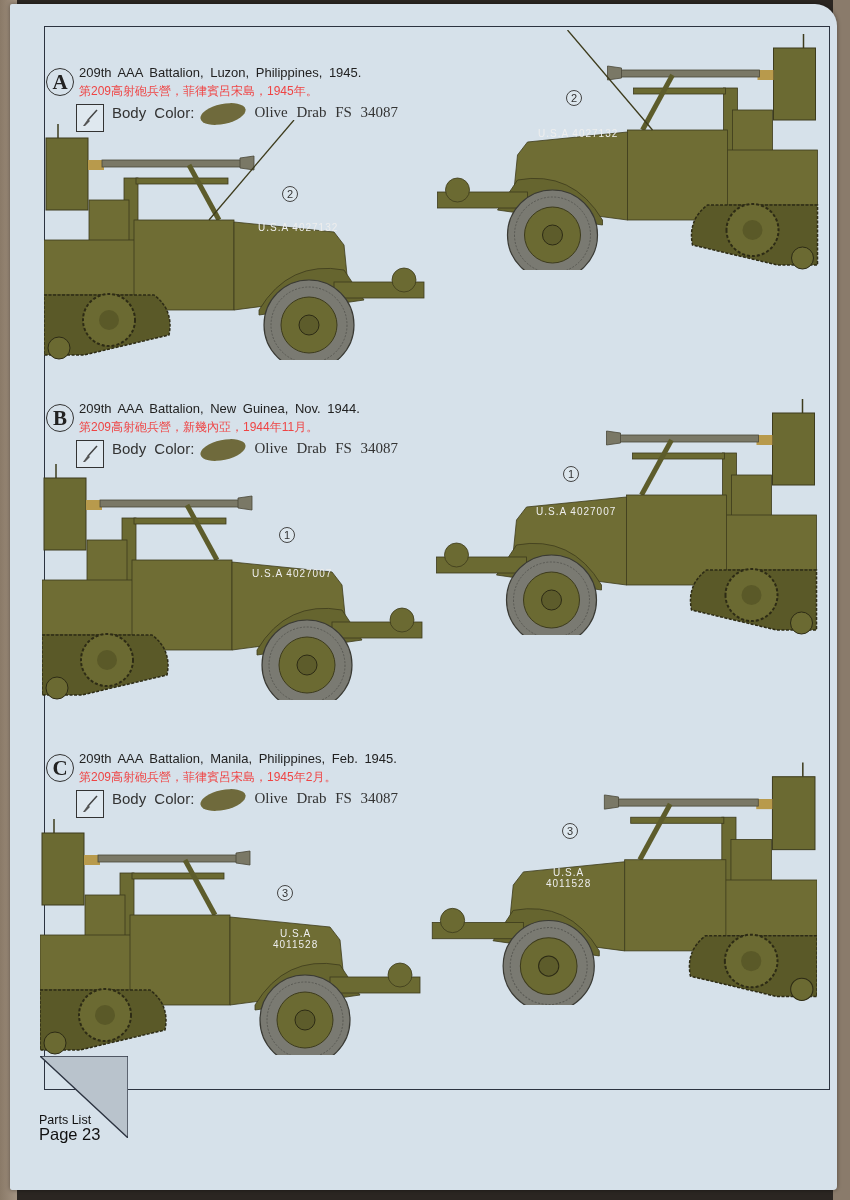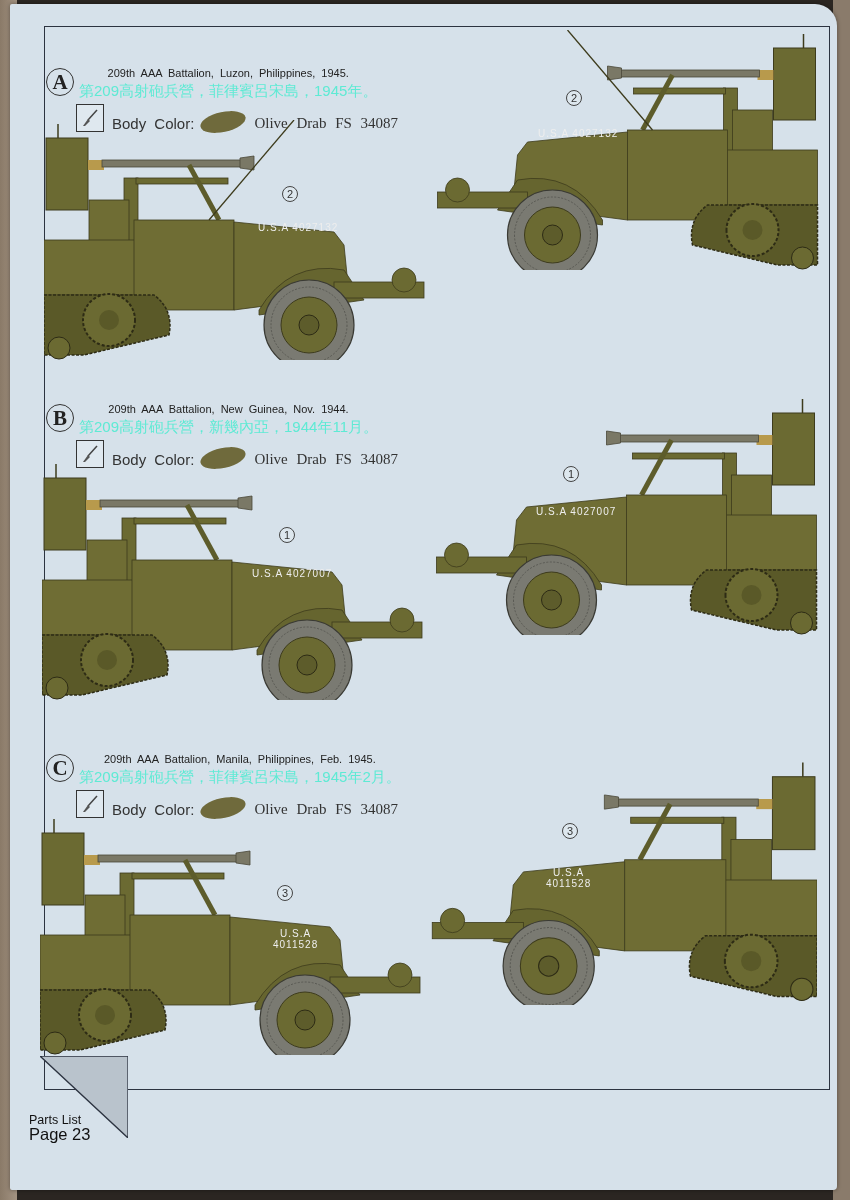--- a/index.html
+++ b/index.html
@@ -4,30 +4,30 @@
 <style>
   html,body{margin:0;padding:0;}
   body{width:850px;height:1200px;background:#2b2622;position:relative;overflow:hidden;font-family:"Liberation Sans",sans-serif;}
   .bg-wood{position:absolute;inset:0;background:linear-gradient(90deg,#8a7a68 0,#a39382 2%,#2b2622 2%,#2b2622 98%,#8a7b6b 98%);}
   .page{position:absolute;left:10px;top:4px;width:827px;height:1186px;background:#d6e1ea;border-radius:2px 22px 4px 2px;box-shadow:0 0 4px rgba(0,0,0,.4);}
   .frame{position:absolute;left:34px;top:22px;width:784px;height:1062px;border:1.5px solid #2c3340;}
   .fold{position:absolute;left:30px;top:1052px;width:88px;height:82px;}
   .section{position:absolute;left:46px;}
   .row1{display:flex;align-items:center;}
   .letter{width:26px;height:26px;border:1.3px solid #333;border-radius:50%;display:flex;align-items:center;justify-content:center;font-family:"Liberation Serif",serif;font-weight:bold;font-size:21px;color:#222;margin-right:5px;}
-  .title{font-size:11px;color:#222;word-spacing:3px;line-height:18px;text-align:center;}
-  .title-cn{font-size:15px;color:#5eead4;line-height:18px;}
-  .color-row{display:flex;align-items:flex-end;margin-top:4px;margin-left:30px;}
+  .title{font-size:13px;color:#222;word-spacing:3px;line-height:18px;}
+  .title-cn{font-size:12px;color:#ef4444;line-height:18px;}
+  .color-row{display:flex;align-items:flex-start;margin-top:4px;margin-left:30px;}
   .brush-box{width:26px;height:26px;border:1.3px solid #333;display:flex;align-items:center;justify-content:center;margin-right:8px;background:#dfe8ef;}
   .color-label{font-size:15px;color:#333;word-spacing:4px;}
   .swatch{width:46px;height:20px;border-radius:50%;background:#6f6a3c;transform:rotate(-12deg);margin:0 8px 0 6px;}
   .color-name{font-size:15px;color:#333;word-spacing:5px;font-family:Liberation Serif, serif;}
   .vehicle{position:absolute;}
   .callout{position:absolute;width:14px;height:14px;border:1px solid #444;border-radius:50%;font-size:11px;line-height:14px;text-align:center;color:#333;background:#dde7ee;}
-  .parts-list{position:absolute;left:29px;top:1113px;font-size:12.5px;color:#111;line-height:14px;}
+  .parts-list{position:absolute;left:39px;top:1113px;font-size:12.5px;color:#111;line-height:14px;}
   .parts-list .pg{font-size:16.5px;text-align:center;}
   .page-num{position:absolute;left:416px;top:1220px;font-size:12.5px;color:#111;}
 </style>
 </head>
 <body>
 
 <div class="bg-wood"></div>
 
 <div class="page">
   <div class="frame"></div>

